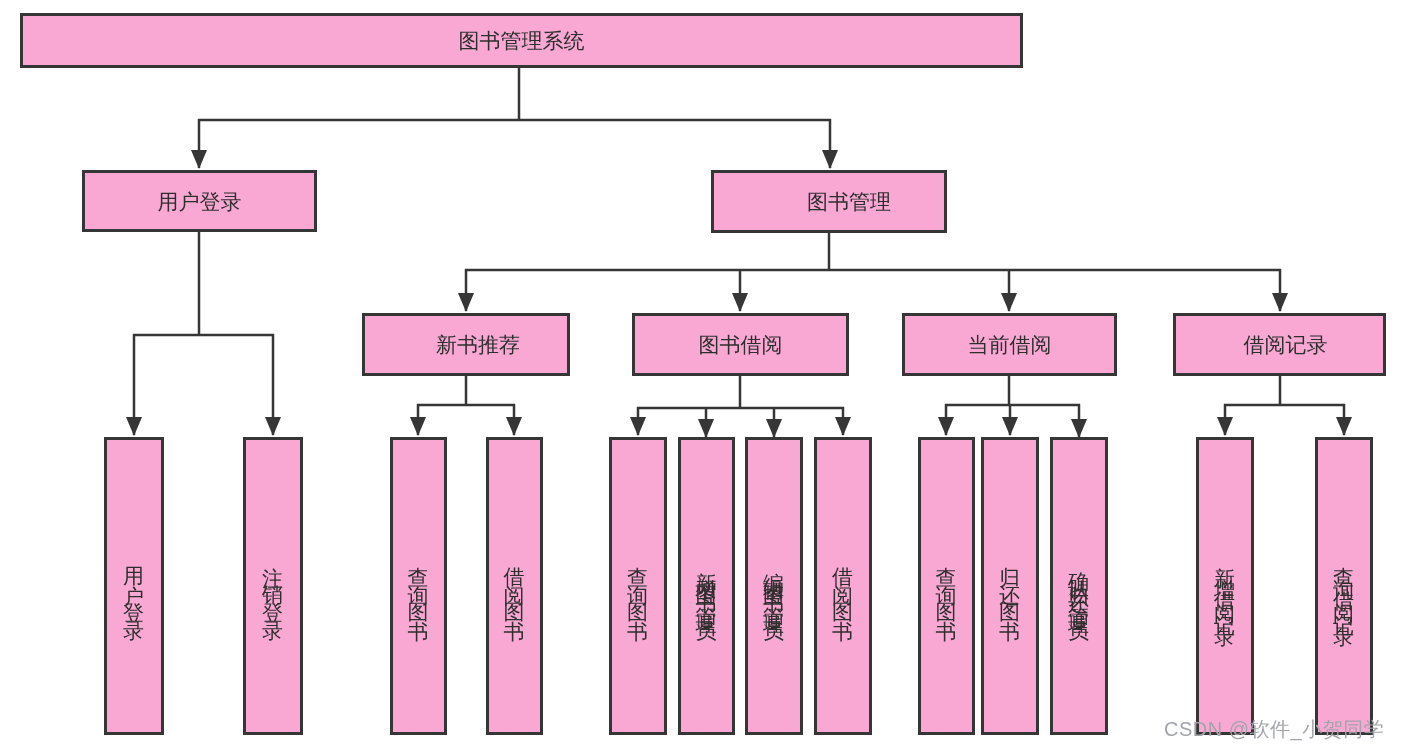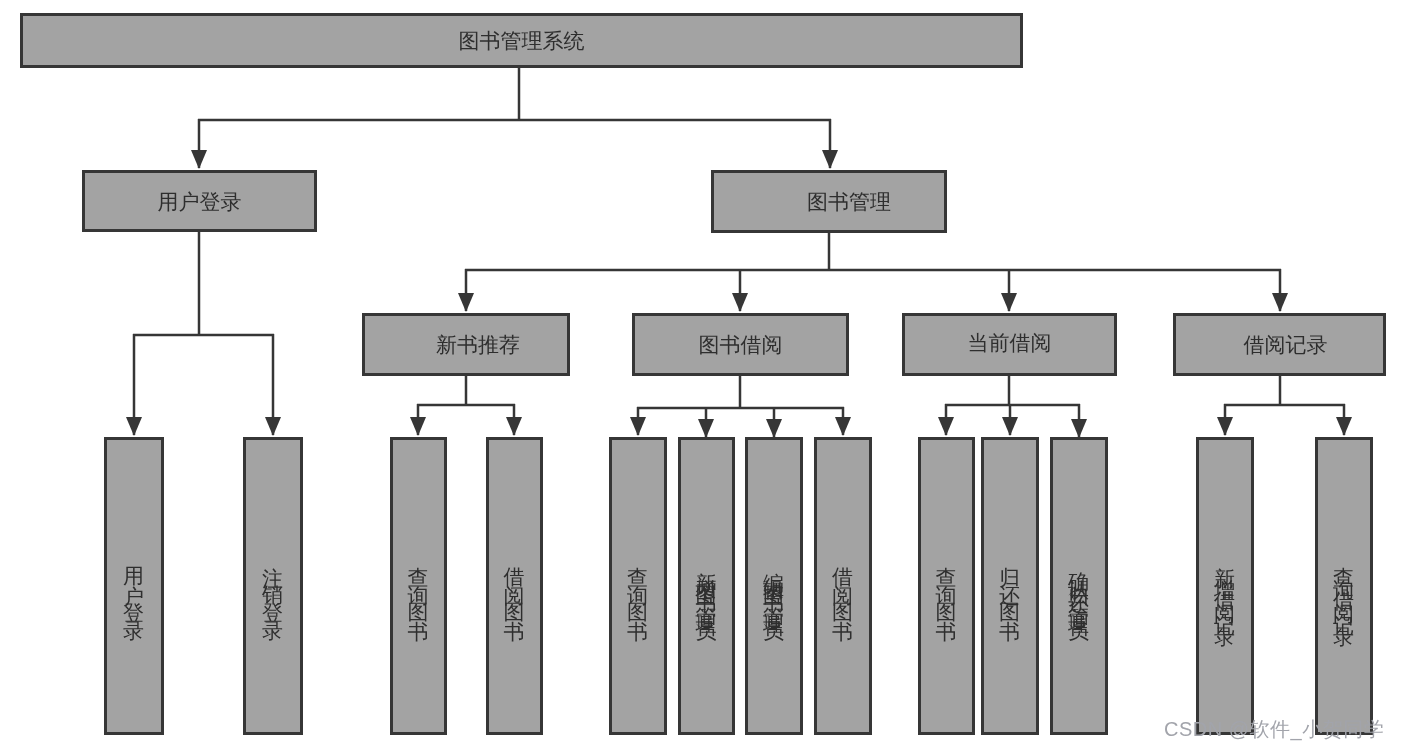--- a/index.html
+++ b/index.html
@@ -18,21 +18,21 @@
   #wires {
     position: absolute;
     left: 0; top: 0;
     width: 1405px;
     height: 747px;
   }
   .box {
     position: absolute;
     box-sizing: border-box;
     border: 3px solid #363636;
-    background: #a3a3a3;
+    background: #f9a8d4;
     color: #2e2e2e;
     display: flex;
     align-items: center;
     justify-content: center;
     font-size: 21px;
     line-height: 1;
     white-space: nowrap;
   }
   .v {
     writing-mode: vertical-rl;
@@ -107,21 +107,21 @@
     </g>
   </svg>
 
   <div class="box" style="left:20px; top:13px; width:1003px; height:55px;">图书管理系统</div>
 
   <div class="box" style="left:82px; top:170px; width:235px; height:62px;">用户登录</div>
   <div class="box" style="left:711px; top:170px; width:236px; height:63px;padding-left:40px;">图书管理</div>
 
   <div class="box" style="left:362px; top:313px; width:208px; height:63px;padding-left:24px;">新书推荐</div>
   <div class="box" style="left:632px; top:313px; width:217px; height:63px;">图书借阅</div>
-  <div class="box" style="left:902px; top:313px; width:215px; height:63px;font-family:Liberation Mono, monospace;">当前借阅</div>
+  <div class="box" style="left:902px; top:313px; width:215px; height:63px;">当前借阅</div>
   <div class="box" style="left:1173px; top:313px; width:213px; height:63px;padding-left:12px;">借阅记录</div>
 
   <div class="box v vs4" style="left:104px; top:437px; width:60px; height:298px;">用户登录</div>
   <div class="box v vs4" style="left:243px; top:437px; width:60px; height:298px;">注销登录</div>
 
   <div class="box v vs4" style="left:390px; top:437px; width:57px; height:298px;">查询图书</div>
   <div class="box v vs4" style="left:486px; top:437px; width:57px; height:298px;">借阅图书</div>
 
   <div class="box v vs4" style="left:609px; top:437px; width:58px; height:298px;">查询图书</div>
   <div class="box v vs9" style="left:678px; top:437px; width:57px; height:298px;">新增图书（管理员）</div>

